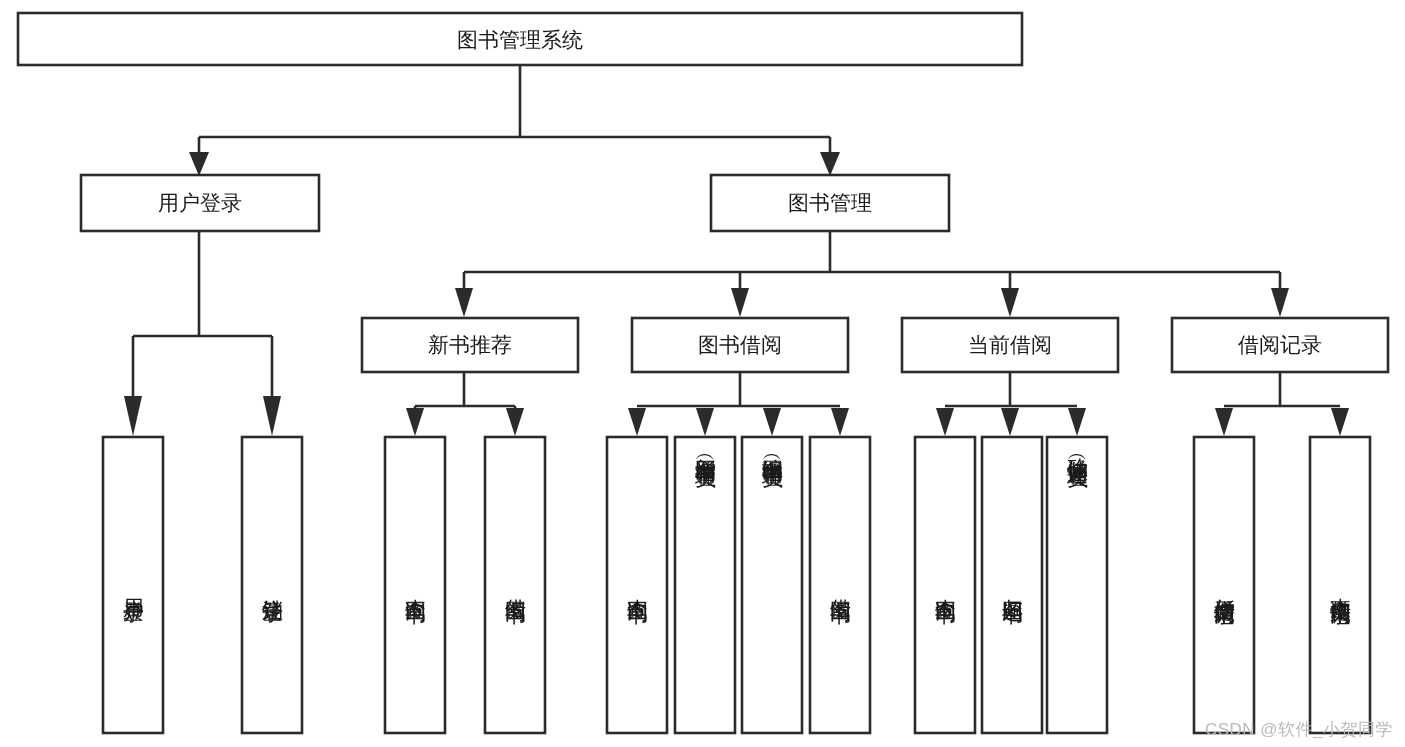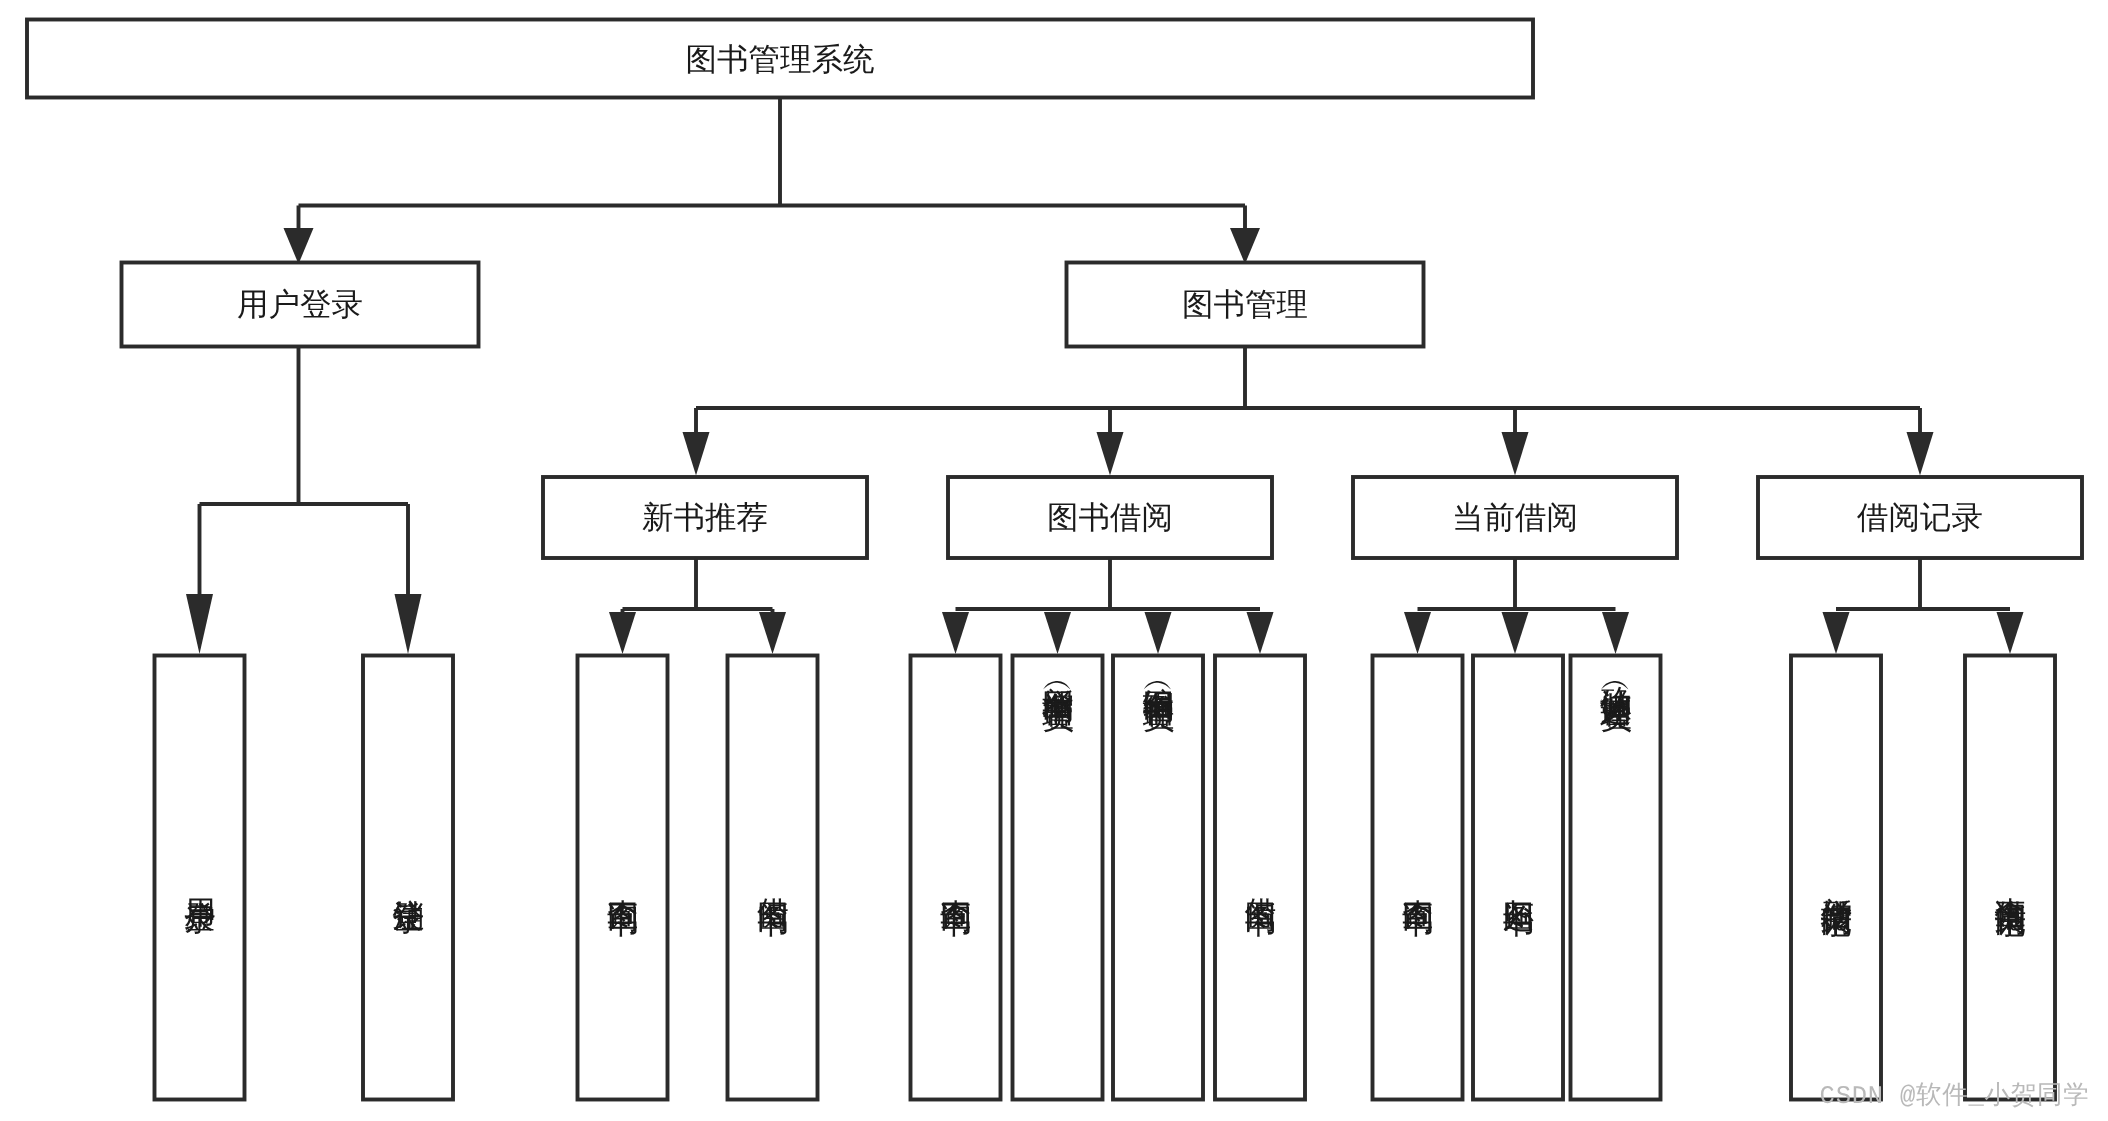--- a/index.html
+++ b/index.html
@@ -62,21 +62,21 @@
     font-size: 21px;
     line-height: 1.18;
     color: #1a1a1a;
     letter-spacing: 1.5px;
     white-space: nowrap;
   }
   .watermark {
     position: absolute;
     right: 12px;
     bottom: 6px;
-    font-family: Liberation Mono, monospace;
+    font-family: Liberation Sans, sans-serif;
     font-size: 17px;
     color: #b9b9b9;
     letter-spacing: 0.5px;
     white-space: nowrap;
   }
 </style>
 </head>
 <body>
 
 <div id="diagram-root">

